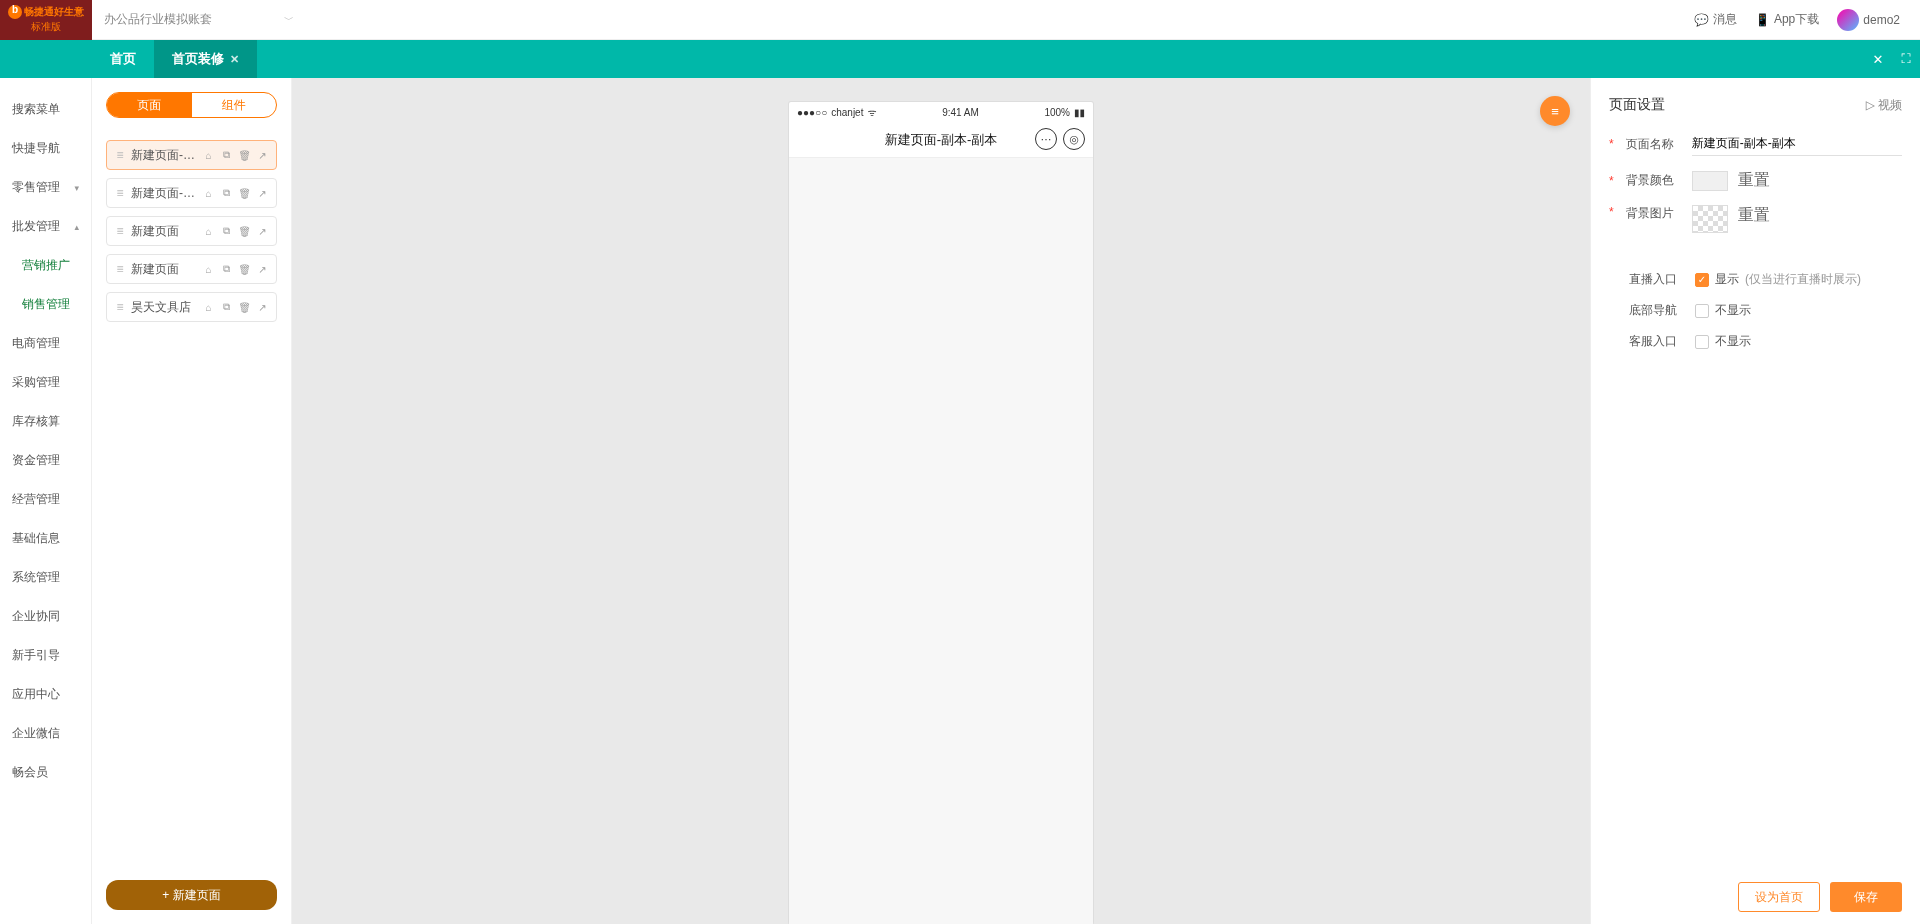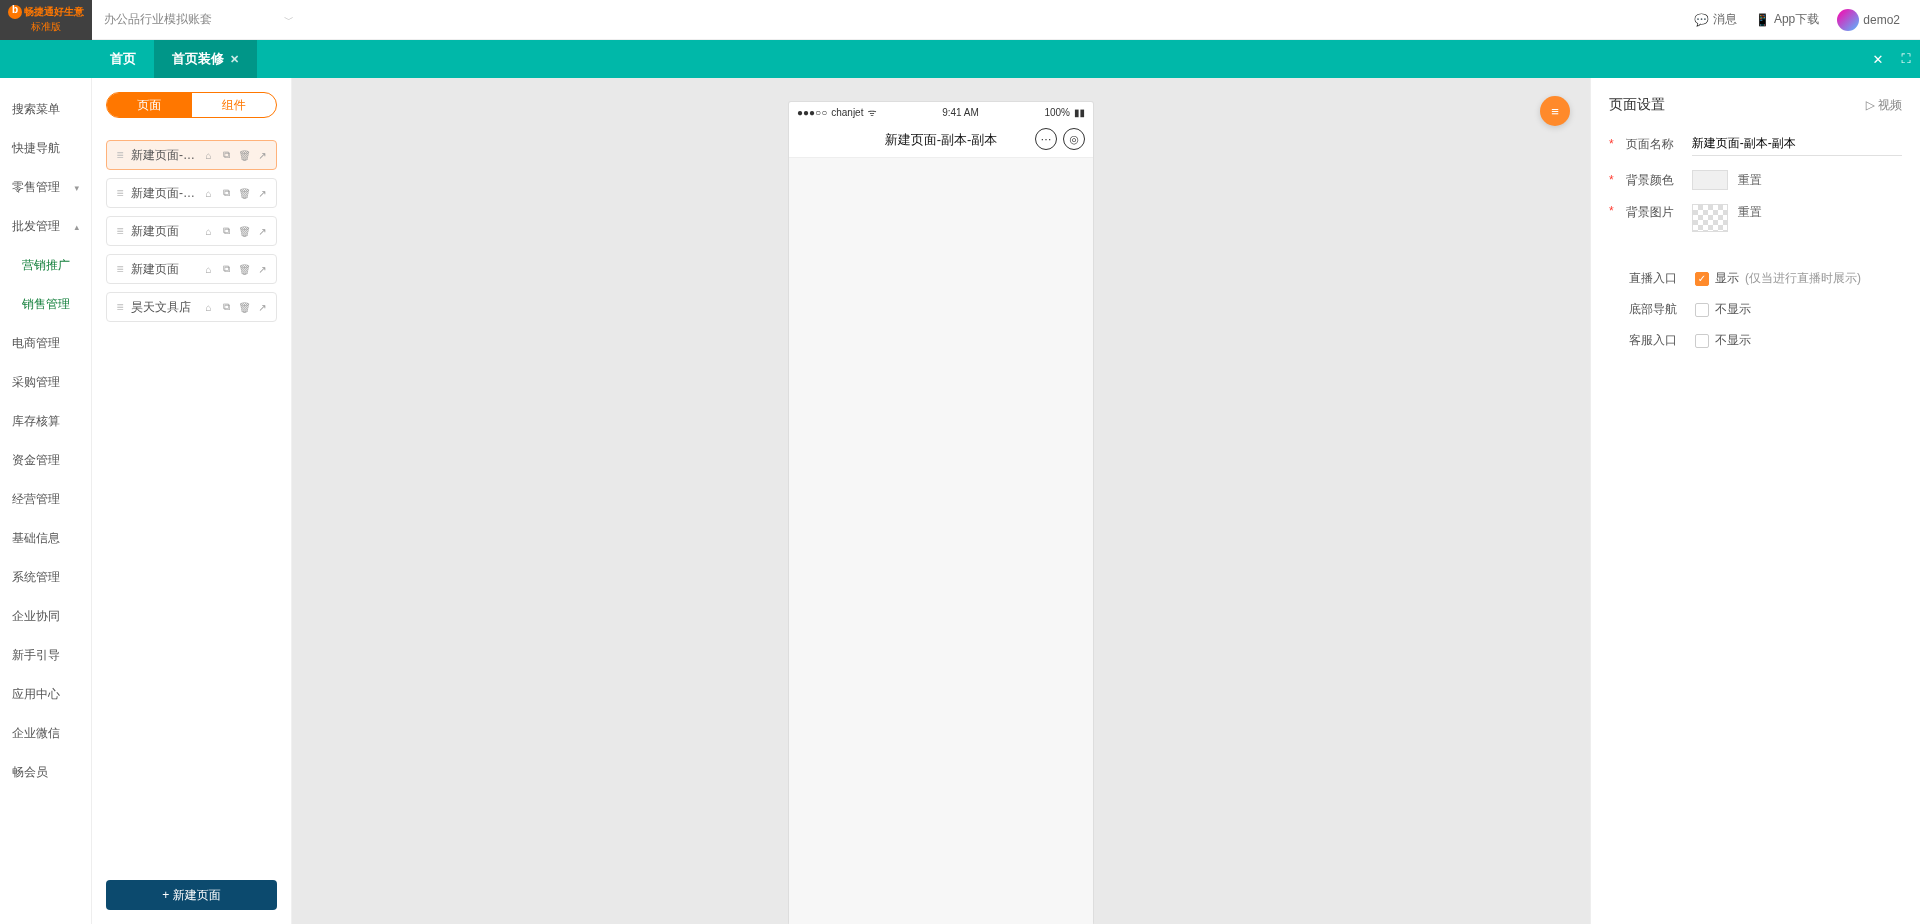--- a/index.html
+++ b/index.html
@@ -1,20 +1,20 @@
 <!DOCTYPE html>
 <html><head>
 <meta charset="utf-8">
 <style>
 * { margin: 0; padding: 0; box-sizing: border-box; font-family: "Microsoft YaHei", Arial, sans-serif; }
 body { background: #fff; font-size: 13px; color: #333; overflow: hidden; }
 
 
 .top-header { height: 40px; display: flex; align-items: center; border-bottom: 1px solid #eee; padding: 0 0 0 0; }
-.logo-box { width: 92px; height: 40px; background: #404040; display: flex; flex-direction: column; align-items: center; justify-content: center; }
+.logo-box { width: 92px; height: 40px; background: #7f1d1d; display: flex; flex-direction: column; align-items: center; justify-content: center; }
 .logo-top { display: flex; align-items: center; gap: 2px; }
 .logo-ico { width: 14px; height: 14px; background: #ff7700; border-radius: 50%; position: relative; display:inline-block;}
 .logo-ico::before { content:"b"; color:#fff; font-weight:bold; font-size:10px; position:absolute; left:4px; top:-1px;}
 .logo-txt { color:#ff7700; font-size:10px; font-weight:600; }
 .logo-badge { color:#ff7700; font-size:10px; border:0; margin-top:1px; }
 .account-box { margin-left: 12px; display:flex; align-items:center; color:#888; font-size:12px; width:190px; justify-content:space-between; cursor:pointer;}
 .account-box .chev { color:#bbb; font-size:10px;}
 .top-right { margin-left: auto; display: flex; align-items: center; gap: 18px; padding-right: 20px; }
 .tr-item { display:flex; align-items:center; gap:4px; font-size:12px; color:#666; cursor:pointer;}
 .avatar { width:22px; height:22px; border-radius:50%; background:linear-gradient(135deg,#f0a,#5bf); }
@@ -43,21 +43,21 @@
 .seg-tabs { display:flex; border:1px solid #ff7700; border-radius:14px; overflow:hidden; height:26px;}
 .seg-tab { flex:1; text-align:center; line-height:24px; font-size:12px; color:#ff7700; cursor:pointer;}
 .seg-tab.active { background:#ff7700; color:#fff;}
 .page-list { display:flex; flex-direction:column; gap:8px; margin-top:4px;}
 .page-item { display:flex; align-items:center; height:30px; border:1px solid #e5e5e5; border-radius:4px; padding:0 6px; gap:4px; background:#fff; cursor:pointer;}
 .page-item.sel { background:#fdf1e8; border-color:#ffb27a;}
 .pi-drag { width:14px; color:#bbb; font-size:12px; text-align:center;}
 .pi-name { flex:1; font-size:12px; color:#555; white-space:nowrap; overflow:hidden; text-overflow:ellipsis;}
 .pi-icons { display:flex; gap:3px; }
 .pi-ico { width:15px; height:15px; border-radius:3px; display:flex; align-items:center; justify-content:center; font-size:10px; color:#999; cursor:pointer;}
-.new-page-btn { height:30px; background:#0c4a6e; color:#fff; border:none; border-radius:4px; font-size:12px; cursor:pointer; margin-top:auto;}
+.new-page-btn { height:30px; background:#a16207; color:#fff; border:none; border-radius:12px; font-size:12px; cursor:pointer; margin-top:auto;}
 
 
 .canvas-wrap { flex:1; background:#e9e9e9; position:relative; display:flex; justify-content:center; padding-top:24px; overflow:auto;}
 .hamburger { position:absolute; right:20px; top:18px; width:30px; height:30px; border-radius:50%; background:#ff8a2b; display:flex; align-items:center; justify-content:center; color:#fff; cursor:pointer; box-shadow:0 2px 6px rgba(0,0,0,.15);}
 .phone { width:304px; background:#fff; border-radius:2px; box-shadow:0 0 0 1px #ddd; display:flex; flex-direction:column;}
 .phone-status { height:20px; display:flex; align-items:center; justify-content:space-between; padding:0 8px; font-size:10px; color:#333;}
 .phone-status .sig { display:flex; align-items:center; gap:4px;}
 .phone-status .bat { display:flex; align-items:center; gap:4px;}
 .phone-header { height:36px; display:flex; align-items:center; justify-content:center; position:relative; border-bottom:1px solid #eee;}
 .phone-header .title { font-size:13px; color:#111;}
@@ -67,21 +67,21 @@
 
 
 .settings { width:330px; border-left:1px solid #eee; padding:18px 18px 0 18px; display:flex; flex-direction:column; background:#fff;}
 .settings-head { display:flex; align-items:center; justify-content:space-between; font-size:14px; color:#333; margin-bottom:18px;}
 .settings-head .video { font-size:12px; color:#888; display:flex; align-items:center; gap:3px; cursor:pointer;}
 .form-row { display:flex; align-items:center; margin-bottom:14px; font-size:12px; gap:10px;}
 .form-row .req { color:#ff3b30; margin-right:2px;}
 .form-row .lbl { width:56px; color:#555; flex-shrink:0;}
 .form-row input[type=text] { flex:1; height:24px; border:none; border-bottom:1px solid #e0e0e0; font-size:12px; padding:2px 0; outline:none;}
 .color-swatch { width:36px; height:20px; background:#f0f0f0; border:1px solid #ddd;}
-.reset-link { font-size:12px; color:#666; cursor:pointer;}
+.reset-link { font-size:16px; color:#666; cursor:pointer;}
 .checker { width:36px; height:28px; background:
   repeating-conic-gradient(#ddd 0% 25%, #fff 0% 50%) 0 0/10px 10px;
   border:1px solid #ddd;}
 .chk-row { display:flex; align-items:center; gap:6px; font-size:12px; color:#555;}
 .chk-box { width:14px; height:14px; border:1px solid #ccc; border-radius:2px; display:flex; align-items:center; justify-content:center; font-size:10px; color:#fff;}
 .chk-box.checked { background:#ff8a2b; border-color:#ff8a2b;}
 .subtext { color:#999; font-size:12px;}
 
 .settings-footer { margin-top:auto; display:flex; justify-content:flex-end; gap:10px; padding:12px 0;}
 .btn-outline { height:30px; padding:0 16px; background:#fff; border:1px solid #ff8a2b; color:#ff8a2b; border-radius:3px; font-size:12px; cursor:pointer;}
@@ -335,16 +335,20 @@
 
         <div class="form-row">
           <span style="width:10px;"></span>
           <span class="lbl">客服入口</span>
           <div class="chk-row">
             <div class="chk-box"></div>
             <span>不显示</span>
           </div>
         </div>
 
+        <div class="settings-footer">
+          <button class="btn-outline">设为首页</button>
+          <button class="btn-primary">保存</button>
+        </div>
       </div>
     </div>
   </div>
 </div>
 
 </body></html>

